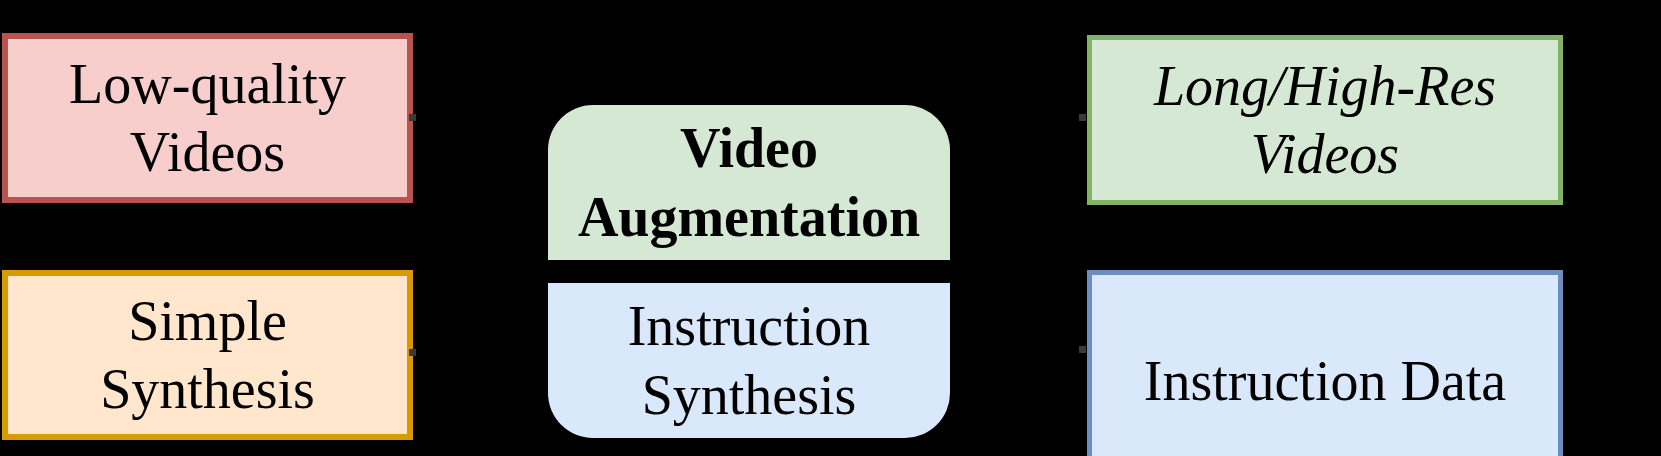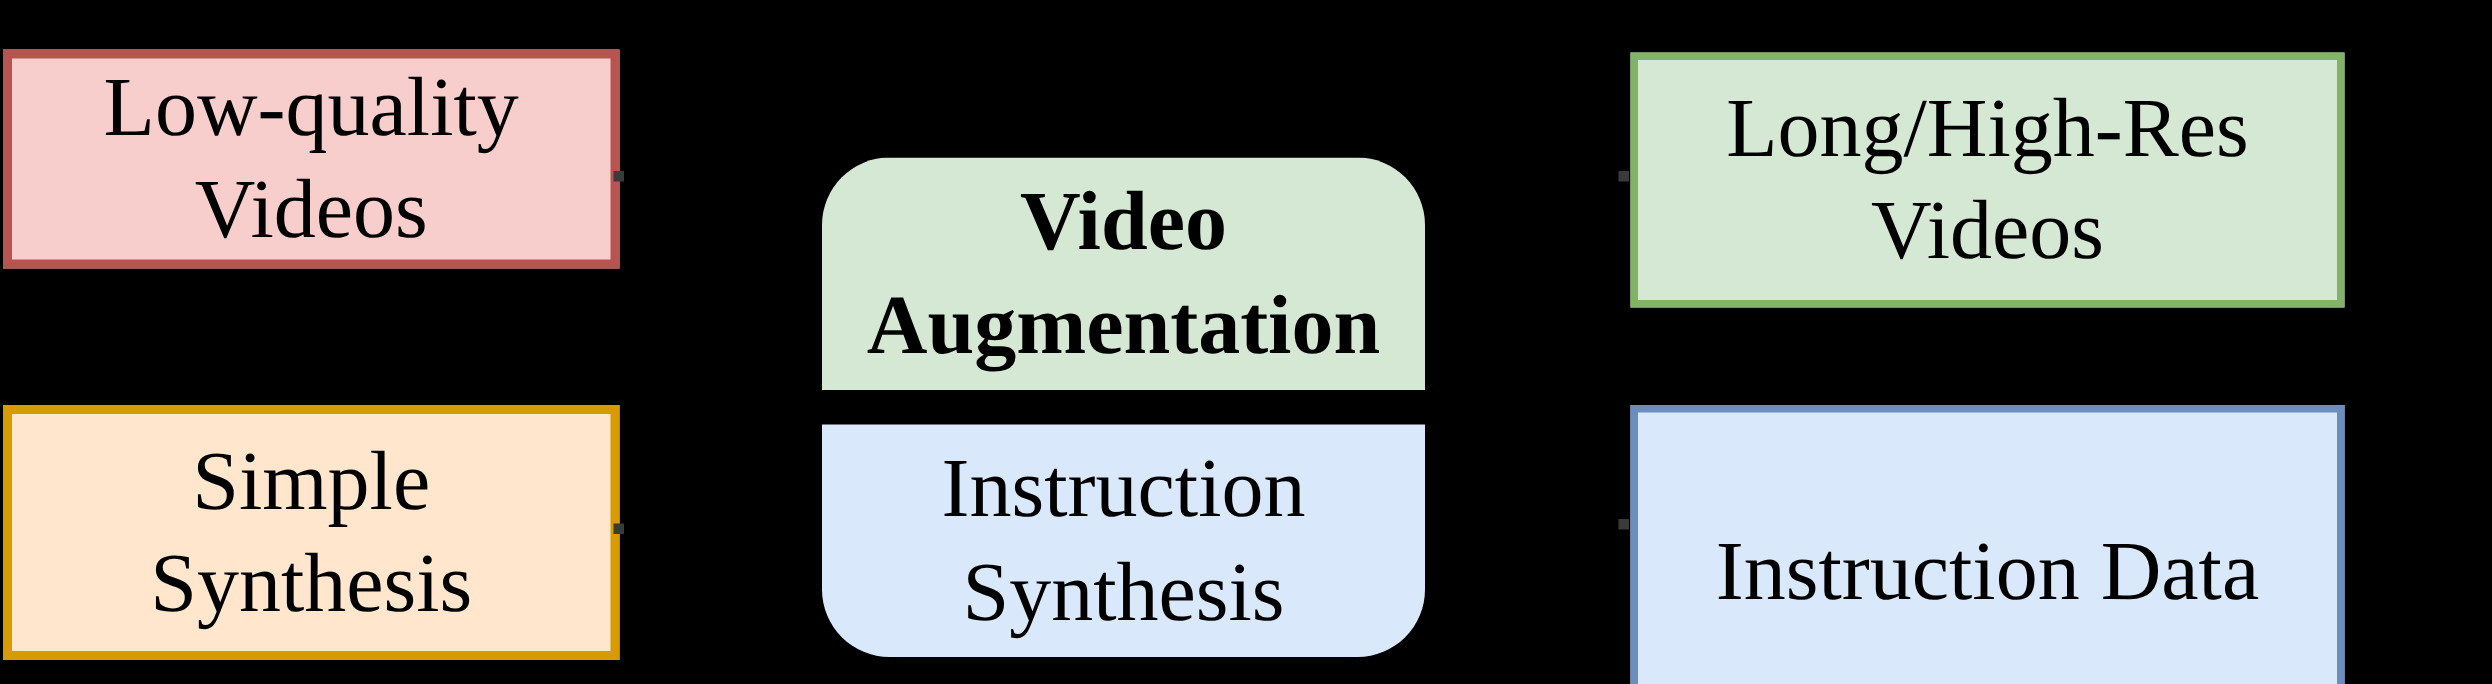--- a/index.html
+++ b/index.html
@@ -26,21 +26,21 @@
   .label {
     display: block;
     text-align: center;
     white-space: pre-line;
     font-size: 56px;
     line-height: 1.22;
     color: #000000;
   }
 
   
-  .box-low-quality   { left: 2px;    top: 33px;  width: 411px; height: 146px; border-width: 6px; }
+  .box-low-quality   { left: 2px;    top: 33px;  width: 411px; height: 170px; border-width: 6px; }
   .box-simple-caps   { left: 2px;    top: 270px; width: 411px; height: 170px; border-width: 6px; }
 
   
   .box-long-highres  { left: 1087px; top: 35px;  width: 476px; height: 170px; border-width: 5px; }
   .box-instr-data    { left: 1087px; top: 270px; width: 476px; height: 223px; border-width: 5px; }
 
   
   .process {
     position: absolute;
     left: 548px; top: 105px;
@@ -88,21 +88,21 @@
     <div class="process-half top" style="background-color: rgb(213, 232, 212); font-weight: bold;">
       <span class="label">Video
 Augmentation</span>
     </div>
     <div class="process-half bottom" style="background-color: rgb(218, 232, 252); border-top-color: rgb(0, 0, 0);">
       <span class="label">Instruction
 Synthesis</span>
     </div>
   </div>
 
-  <div class="box box-long-highres" style="background-color: rgb(213, 232, 212); border-color: rgb(130, 179, 102);">
+  <div class="box box-long-highres" style="background-color: rgb(213, 232, 212); border-color: rgb(130, 179, 102); font-style: italic;">
     <span class="label">Long/High-Res
 Videos</span>
   </div>
 
   <div class="box box-instr-data" style="background-color: rgb(218, 232, 252); border-color: rgb(108, 142, 191);">
     <span class="label">Instruction Data</span>
   </div>
 
   <div class="remnant remnant-a"></div>
   <div class="remnant remnant-b"></div>

